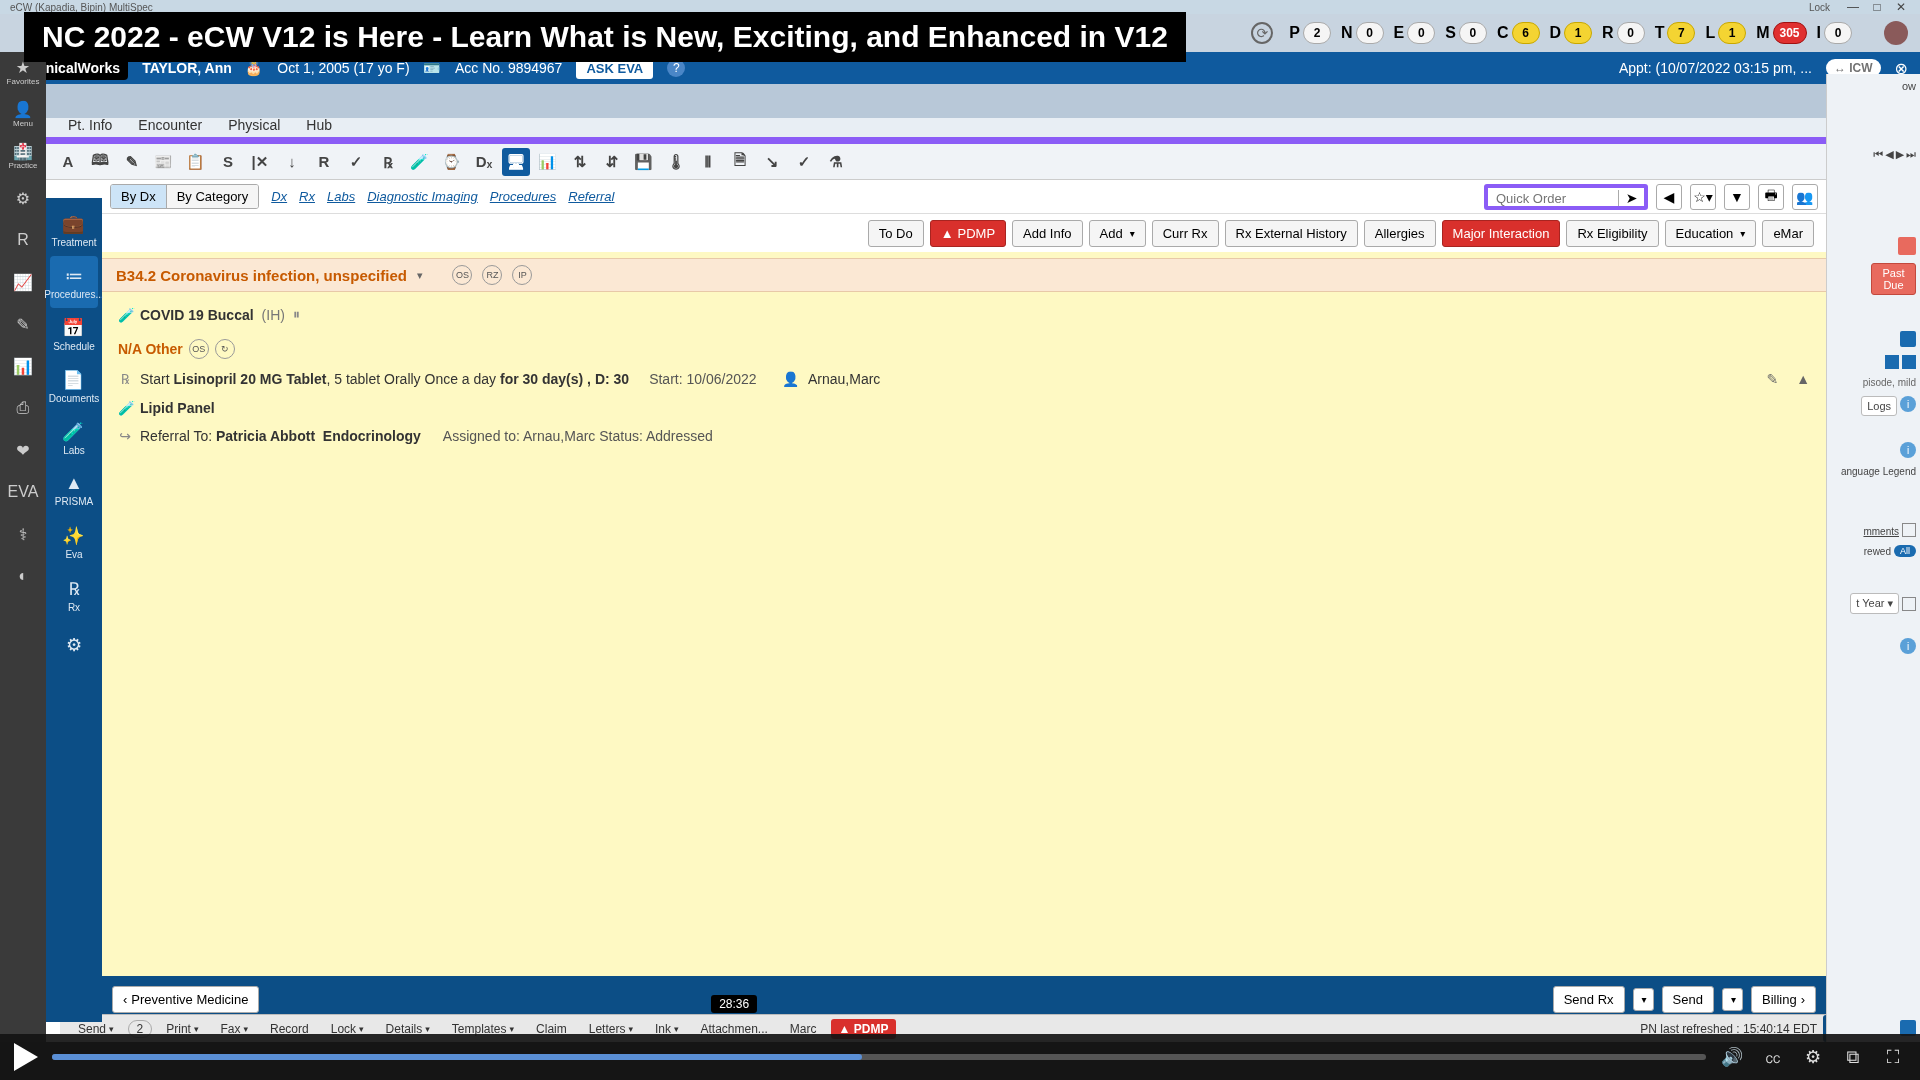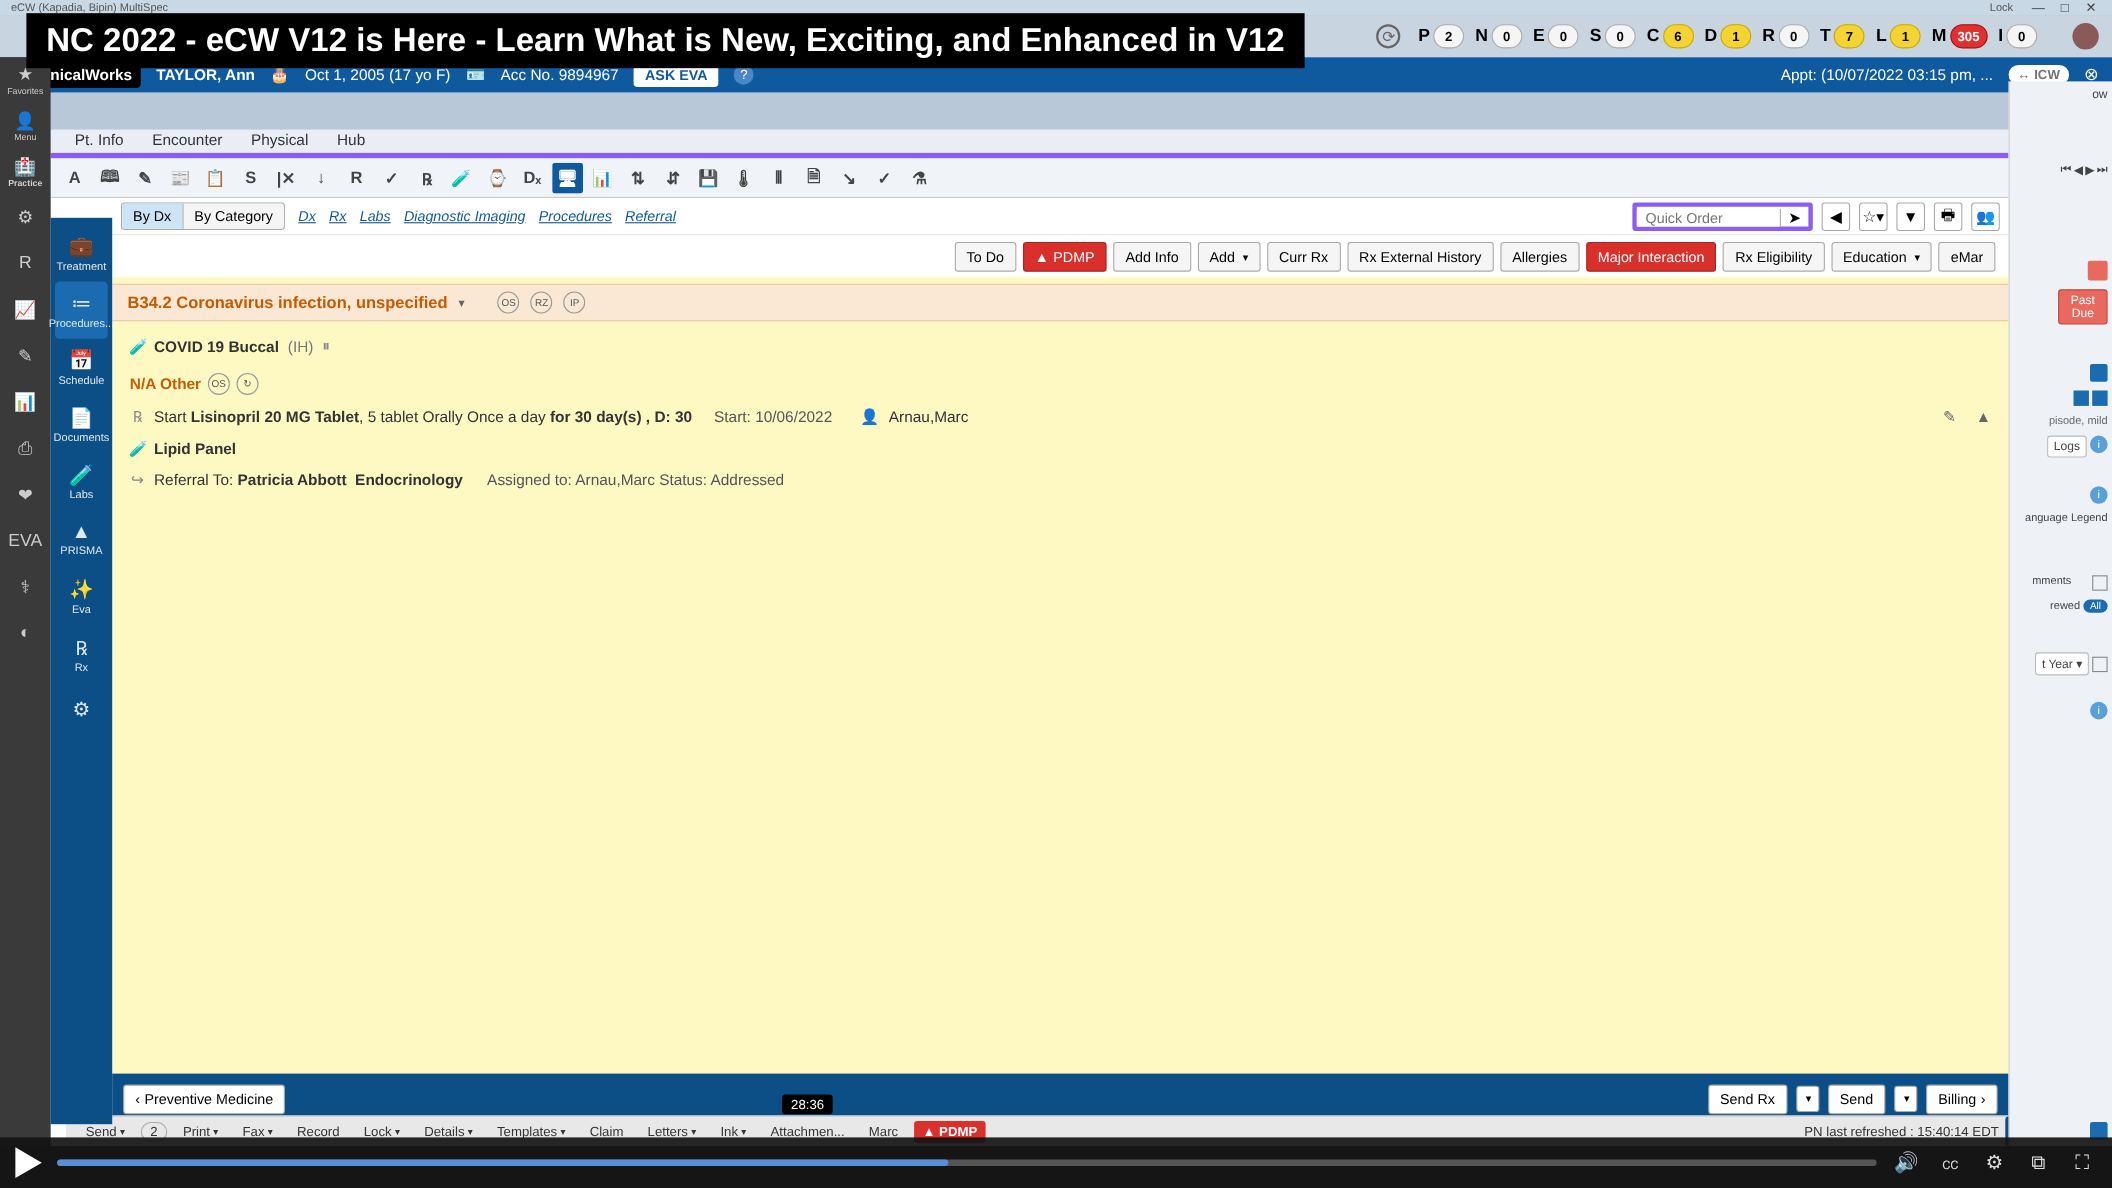--- a/index.html
+++ b/index.html
@@ -26,21 +26,21 @@
 
 
 .pt-bar { height:32px; background:#0f5a9e; color:#fff; display:flex; align-items:center; padding:0 12px; font-size:14px; gap:14px; }
 .pt-bar .logo { background:#000; padding:4px 8px; border-radius:4px; font-weight:bold; }
 .pt-bar .ask { background:#fff; color:#0f5a9e; padding:3px 10px; border-radius:3px; font-weight:bold; font-size:13px;}
 .pt-bar .q { width:18px; height:18px; border-radius:50%; background:#4a86c7; display:flex; align-items:center; justify-content:center; font-size:12px;}
 .pt-bar .spacer { flex:1; }
 .pt-bar .icw { background:#fff; color:#737373; padding:2px 8px; border-radius:10px; font-weight:bold; font-size:12px;}
 
 
-.menu-tabs { height:26px; background:#e8eef4; display:flex; align-items:flex-end; padding:0 10px; gap:2px; border-bottom:5px solid #8b5cf6;}
+.menu-tabs { height:26px; background:#e8eef4; display:flex; align-items:flex-end; padding:0 10px; gap:2px; border-bottom:7px solid #8b5cf6;}
 .menu-tabs .tab { padding:4px 12px; font-size:14px; color:#333; cursor:pointer; }
 
 
 .icon-bar { height:36px; background:#f0f3f7; border-bottom:1px solid #ccc; display:flex; align-items:center; padding:0 8px; gap:4px;}
 .icon-bar .ic { width:28px; height:28px; display:flex; align-items:center; justify-content:center; font-size:15px; font-weight:bold; color:#444; border:1px solid transparent; border-radius:3px; cursor:pointer;}
 .icon-bar .ic.primary { background:#0f5a9e; color:#fff; }
 
 
 .filter-row { height:34px; background:#fff; border-bottom:1px solid #ddd; display:flex; align-items:center; padding:0 8px; gap:4px;}
 .seg { display:flex; border:1px solid #aaa; border-radius:3px; overflow:hidden; }
@@ -210,21 +210,21 @@
     <div class="ri">
       <span class="glyph">★</span>
       <span style="font-size:8px;">Favorites</span>
     </div>
     <div class="ri">
       <span class="glyph">👤</span>
       <span style="font-size:8px;">Menu</span>
     </div>
     <div class="ri">
       <span class="glyph">🏥</span>
-      <span style="font-size:8px;font-weight:bold;">Practice</span>
+      <span style="font-size:8px;">Practice</span>
     </div>
     <div class="ri">
       <span class="glyph">⚙</span>
     </div>
     <div class="ri">
       <span class="glyph">R</span>
     </div>
     <div class="ri">
       <span class="glyph">📈</span>
     </div>
@@ -483,21 +483,21 @@
   </div>
   <div style="text-align:right;font-size:10px;color:#666;">pisode, mild</div>
   <div style="display:flex;justify-content:flex-end;gap:3px;">
     <div class="rp-btn">Logs</div>
     <div style="width:16px;height:16px;border-radius:50%;background:#5aa0d8;color:#fff;font-size:10px;display:flex;align-items:center;justify-content:center;">i</div>
   </div>
   <div style="height:10px;"></div>
   <div style="width:16px;height:16px;border-radius:50%;background:#5aa0d8;color:#fff;font-size:10px;display:flex;align-items:center;justify-content:center;align-self:flex-end;">i</div>
   <div style="text-align:right;font-size:10px;">anguage Legend</div>
   <div style="height:30px;"></div>
-  <div style="display:flex;justify-content:flex-end;gap:19px;align-items:flex-start;">
+  <div style="display:flex;justify-content:flex-end;gap:3px;align-items:flex-end;text-decoration:underline;">
     <span style="font-size:10px;">mments</span>
     <div style="width:14px;height:14px;border:1px solid #888;"></div>
   </div>
   <div style="display:flex;justify-content:flex-end;gap:3px;align-items:center;">
     <span style="font-size:10px;">rewed</span>
     <div style="background:#1a6bb0;color:#fff;border-radius:8px;padding:1px 6px;font-size:9px;">All</div>
   </div>
   <div style="height:20px;"></div>
   <div style="display:flex;justify-content:flex-end;gap:3px;align-items:center;">
     <div class="rp-btn">t Year ▾</div>

